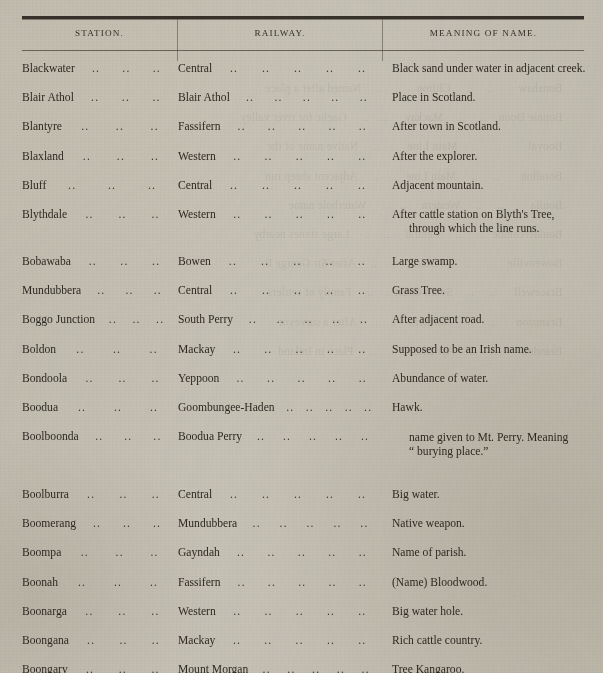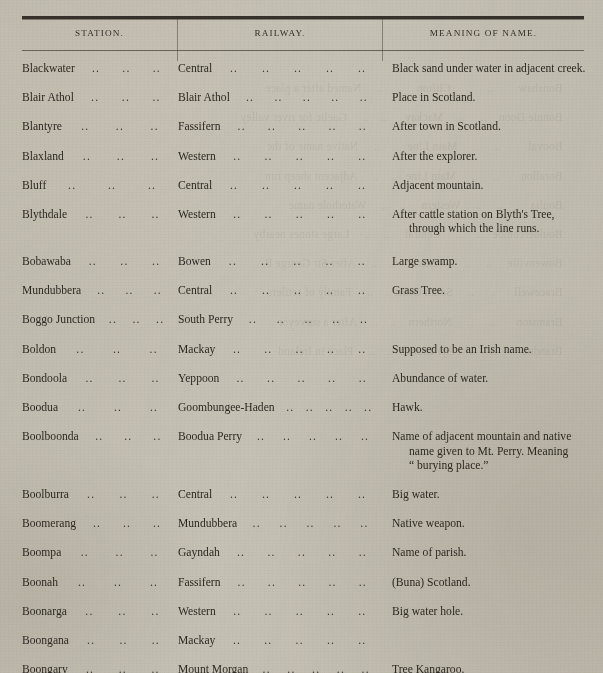--- a/index.html
+++ b/index.html
@@ -446,20 +446,23 @@
               <span class="nm">South Perry</span>
               <span class="dots">
                 <i>..</i>
                 <i>..</i>
                 <i>..</i>
                 <i>..</i>
                 <i>..</i>
               </span>
             </div>
           </div>
+          <div class="cell c-meaning">
+            <span class="mn last">After adjacent road.</span>
+          </div>
         </div>
         <div class="row">
           <div class="cell c-station">
             <div class="namedots">
               <span class="nm">Boldon</span>
               <span class="dots">
                 <i>..</i>
                 <i>..</i>
                 <i>..</i>
               </span>
@@ -552,21 +555,20 @@
               <span class="dots">
                 <i>..</i>
                 <i>..</i>
                 <i>..</i>
                 <i>..</i>
                 <i>..</i>
               </span>
             </div>
           </div>
           <div class="cell c-meaning">
-            <span class="mn">Name of adjacent mountain and native</span>
             <span class="mn cont">name given to Mt. Perry. Meaning</span>
             <span class="mn cont last">“ burying place.”</span>
           </div>
         </div>
         <div class="row">
           <div class="cell c-station">
             <div class="namedots">
               <span class="nm">Boolburra</span>
               <span class="dots">
                 <i>..</i>
@@ -662,21 +664,21 @@
               <span class="dots">
                 <i>..</i>
                 <i>..</i>
                 <i>..</i>
                 <i>..</i>
                 <i>..</i>
               </span>
             </div>
           </div>
           <div class="cell c-meaning">
-            <span class="mn last">(Buna) Scotland.</span>
+            <span class="mn last">(Name) Bloodwood.</span>
           </div>
         </div>
         <div class="row">
           <div class="cell c-station">
             <div class="namedots">
               <span class="nm">Boonarga</span>
               <span class="dots">
                 <i>..</i>
                 <i>..</i>
                 <i>..</i>
@@ -714,20 +716,23 @@
             <div class="namedots">
               <span class="nm">Mackay</span>
               <span class="dots">
                 <i>..</i>
                 <i>..</i>
                 <i>..</i>
                 <i>..</i>
                 <i>..</i>
               </span>
             </div>
+          </div>
+          <div class="cell c-meaning">
+            <span class="mn last">Rich cattle country.</span>
           </div>
         </div>
         <div class="row">
           <div class="cell c-station">
             <div class="namedots">
               <span class="nm">Boongary</span>
               <span class="dots">
                 <i>..</i>
                 <i>..</i>
                 <i>..</i>

